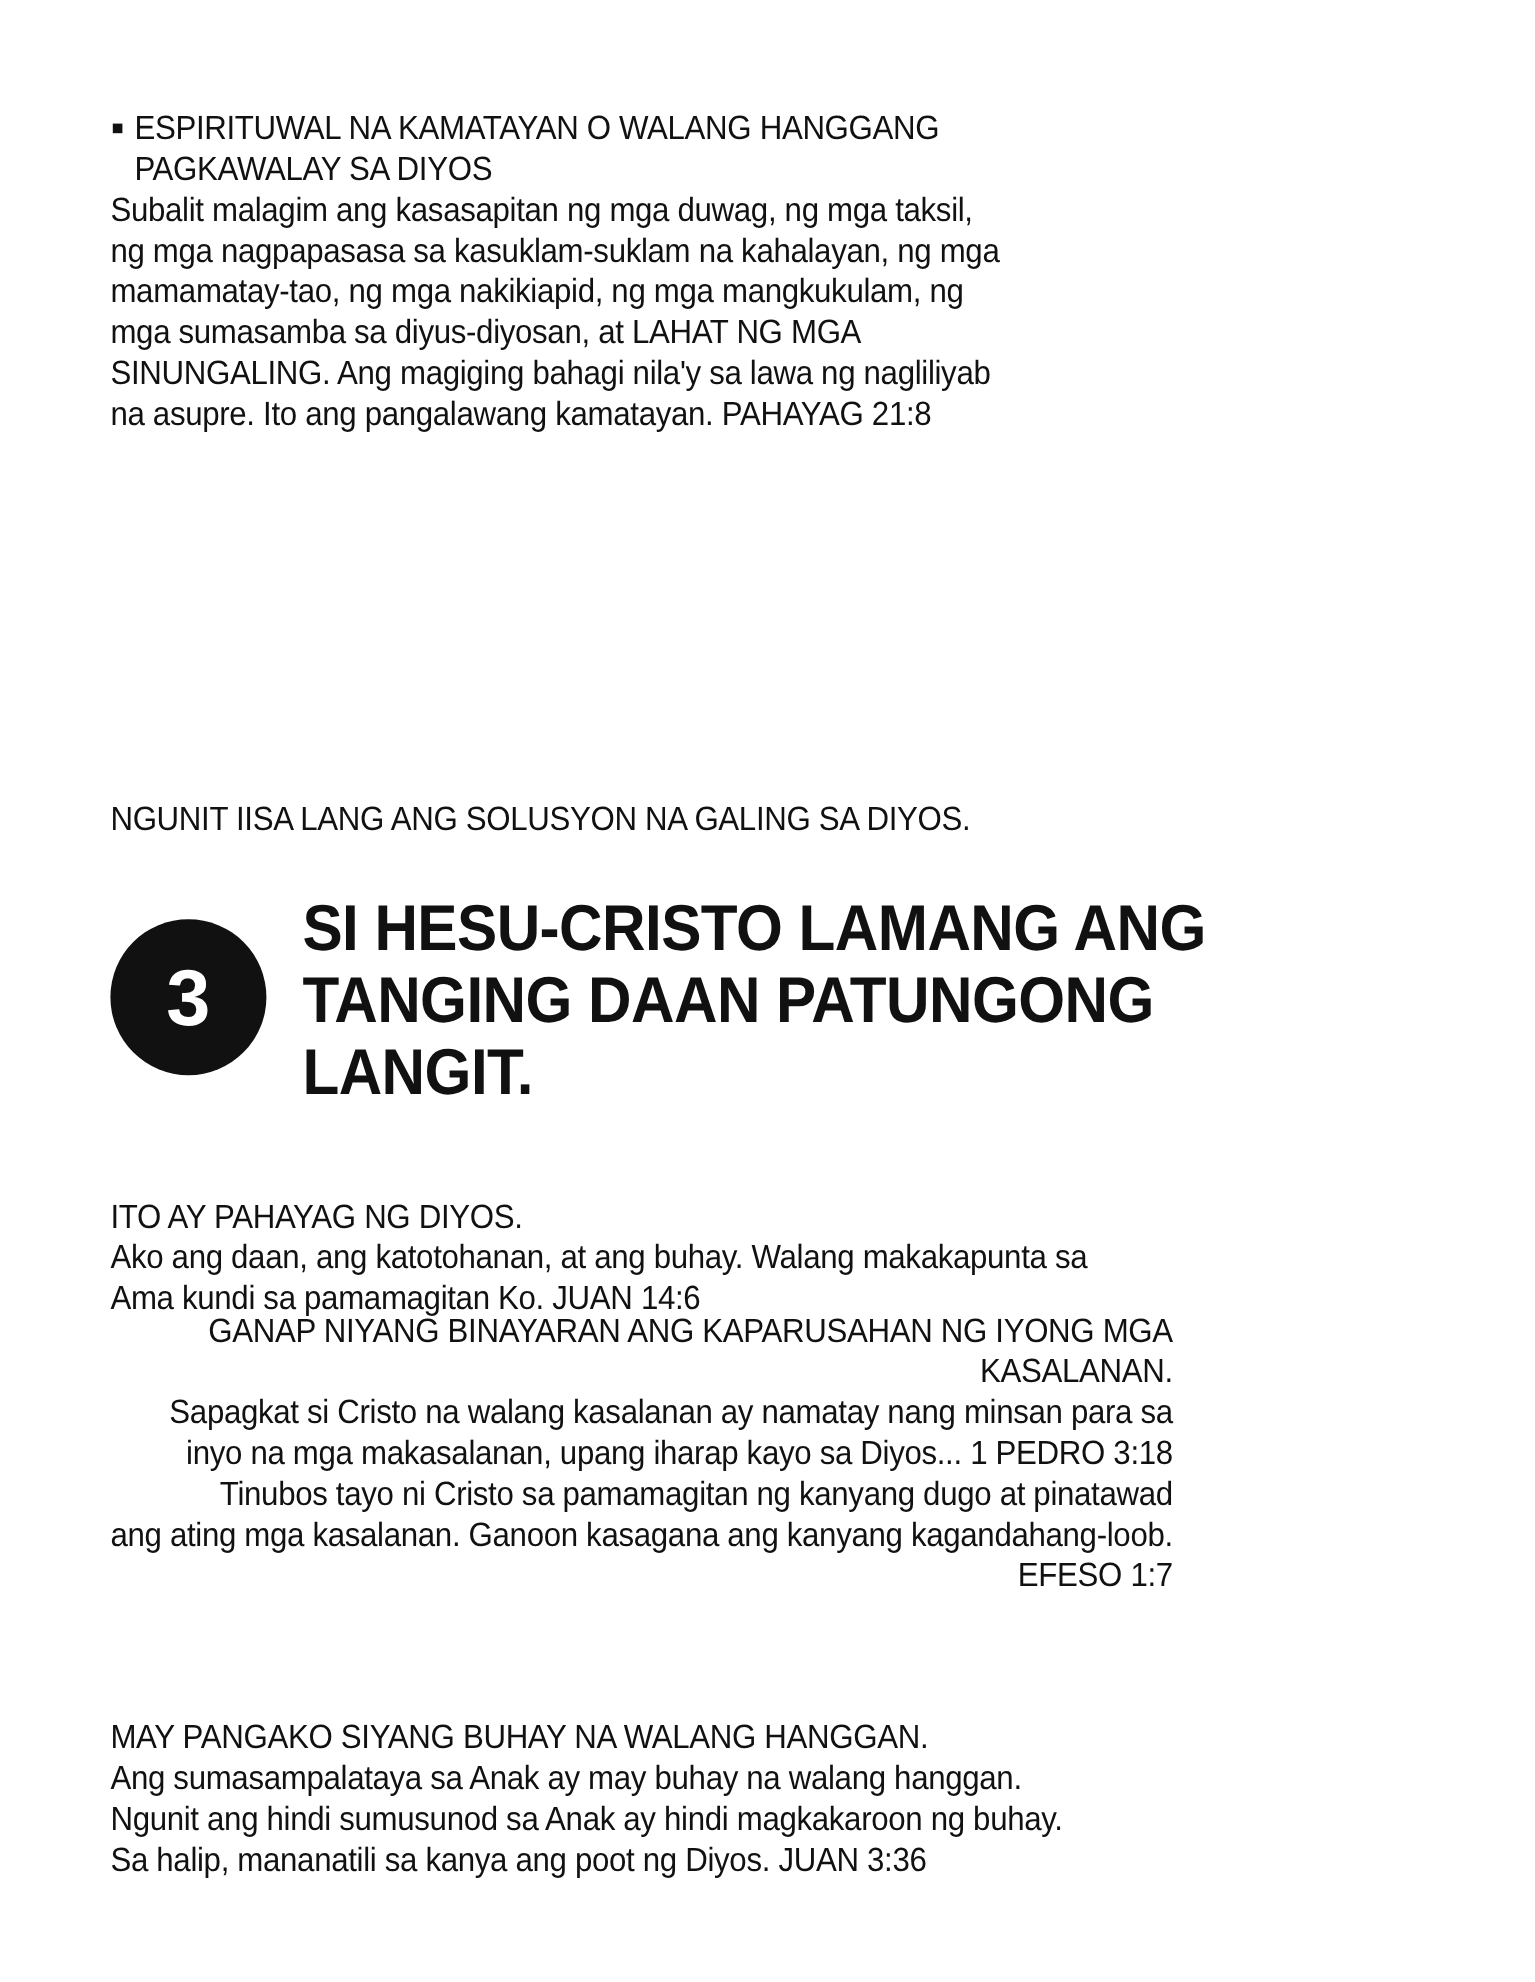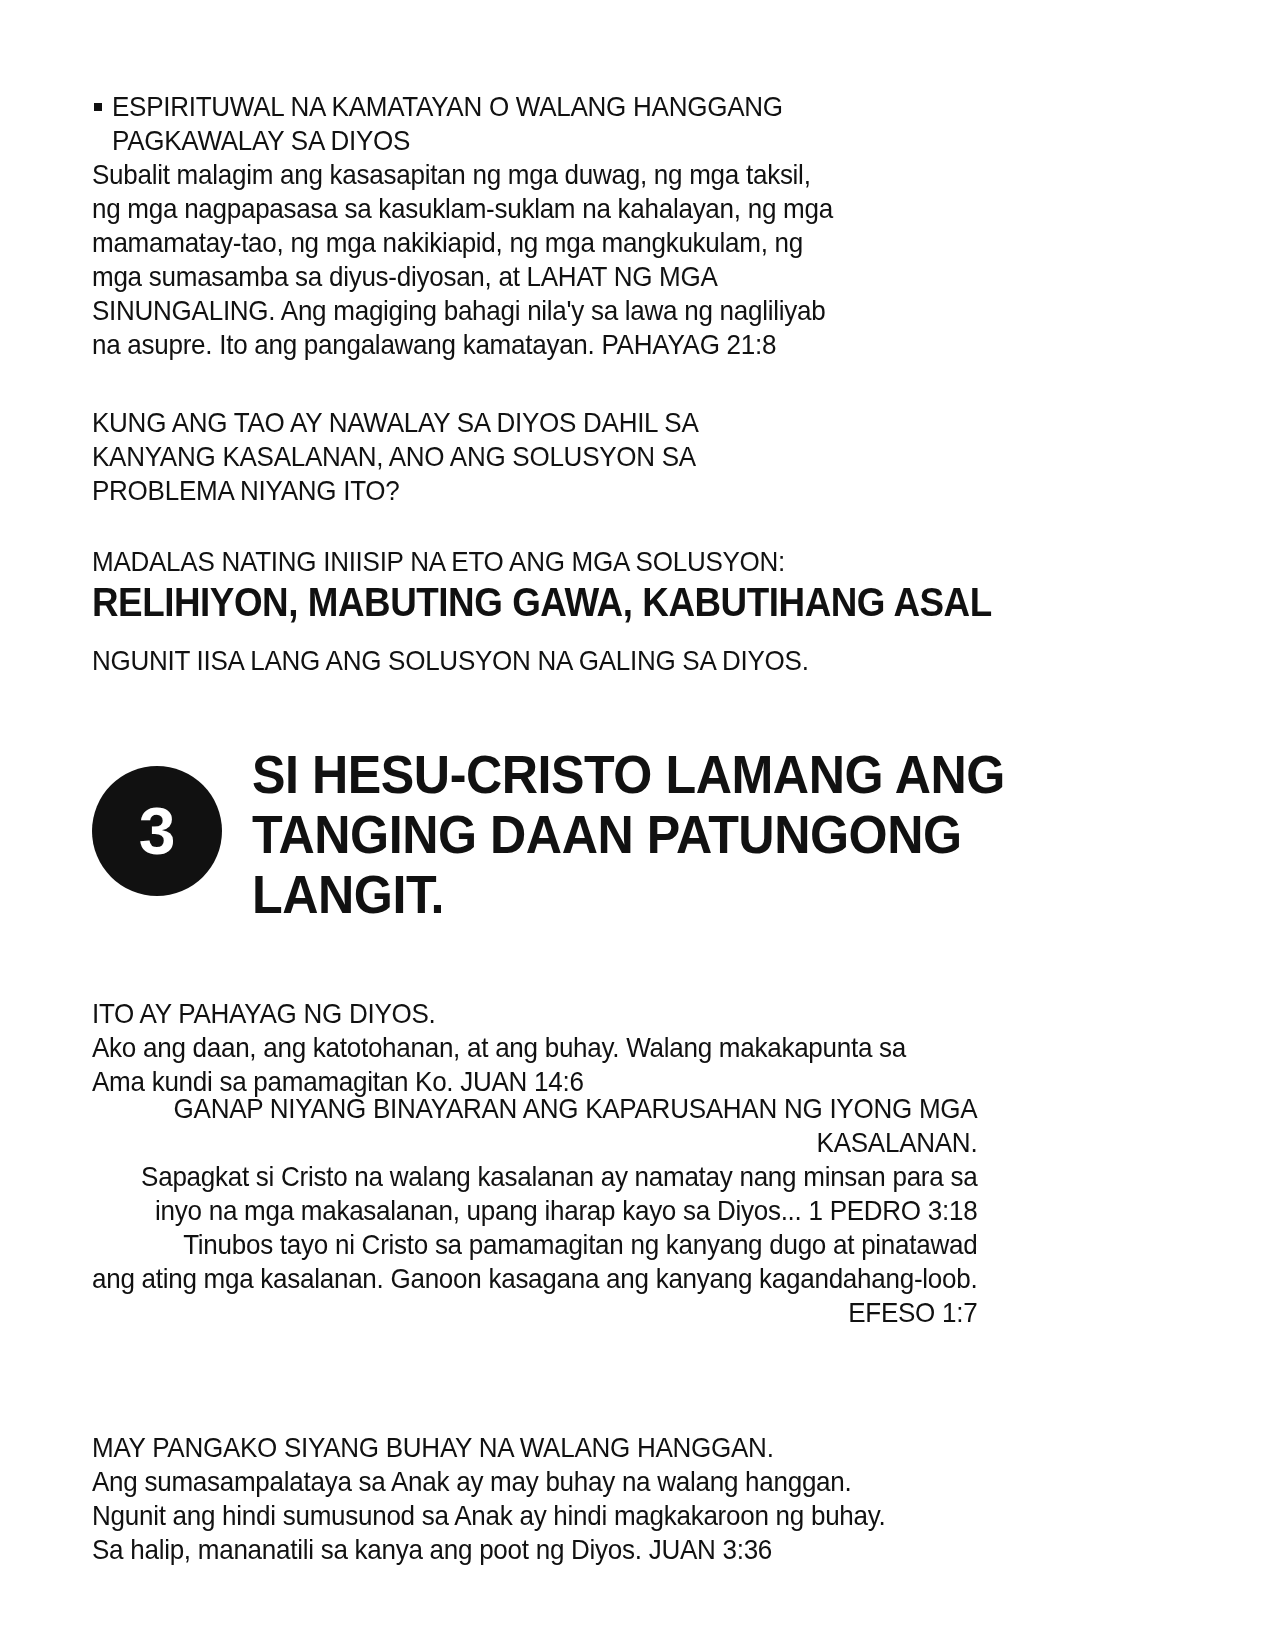--- a/index.html
+++ b/index.html
@@ -44,32 +44,23 @@
     <div>
       <span class="line body">Subalit malagim ang kasasapitan ng mga duwag, ng mga taksil,</span>
       <span class="line body">ng mga nagpapasasa sa kasuklam-suklam na kahalayan, ng mga</span>
       <span class="line body">mamamatay-tao, ng mga nakikiapid, ng mga mangkukulam, ng</span>
       <span class="line body">mga sumasamba sa diyus-diyosan, at LAHAT NG MGA</span>
       <span class="line body">SINUNGALING. Ang magiging bahagi nila'y sa lawa ng nagliliyab</span>
       <span class="line body">na asupre. Ito ang pangalawang kamatayan. PAHAYAG 21:8</span>
     </div>
   </div>
 
-  <div class="block" style="top:406px;">
-    <span class="line cap">KUNG ANG TAO AY NAWALAY SA DIYOS DAHIL SA</span>
-    <span class="line cap">KANYANG KASALANAN, ANO ANG SOLUSYON SA</span>
-    <span class="line cap">PROBLEMA NIYANG ITO?</span>
-  </div>
 
-  <div class="block" style="top:545px;">
-    <span class="line cap">MADALAS NATING INIISIP NA ETO ANG MGA SOLUSYON:</span>
-    <span class="line big">RELIHIYON, MABUTING GAWA, KABUTIHANG ASAL</span>
-  </div>
 
-  <div class="block" style="top:644px;">
+  <div class="block" style="top:666px;">
     <span class="line cap">NGUNIT IISA LANG ANG SOLUSYON NA GALING SA DIYOS.</span>
   </div>
 
   <div class="num-circle">
     <span>3</span>
   </div>
   <div class="heading3">
     <span class="line">SI HESU-CRISTO LAMANG ANG</span>
     <span class="line">TANGING DAAN PATUNGONG</span>
     <span class="line">LANGIT.</span>

